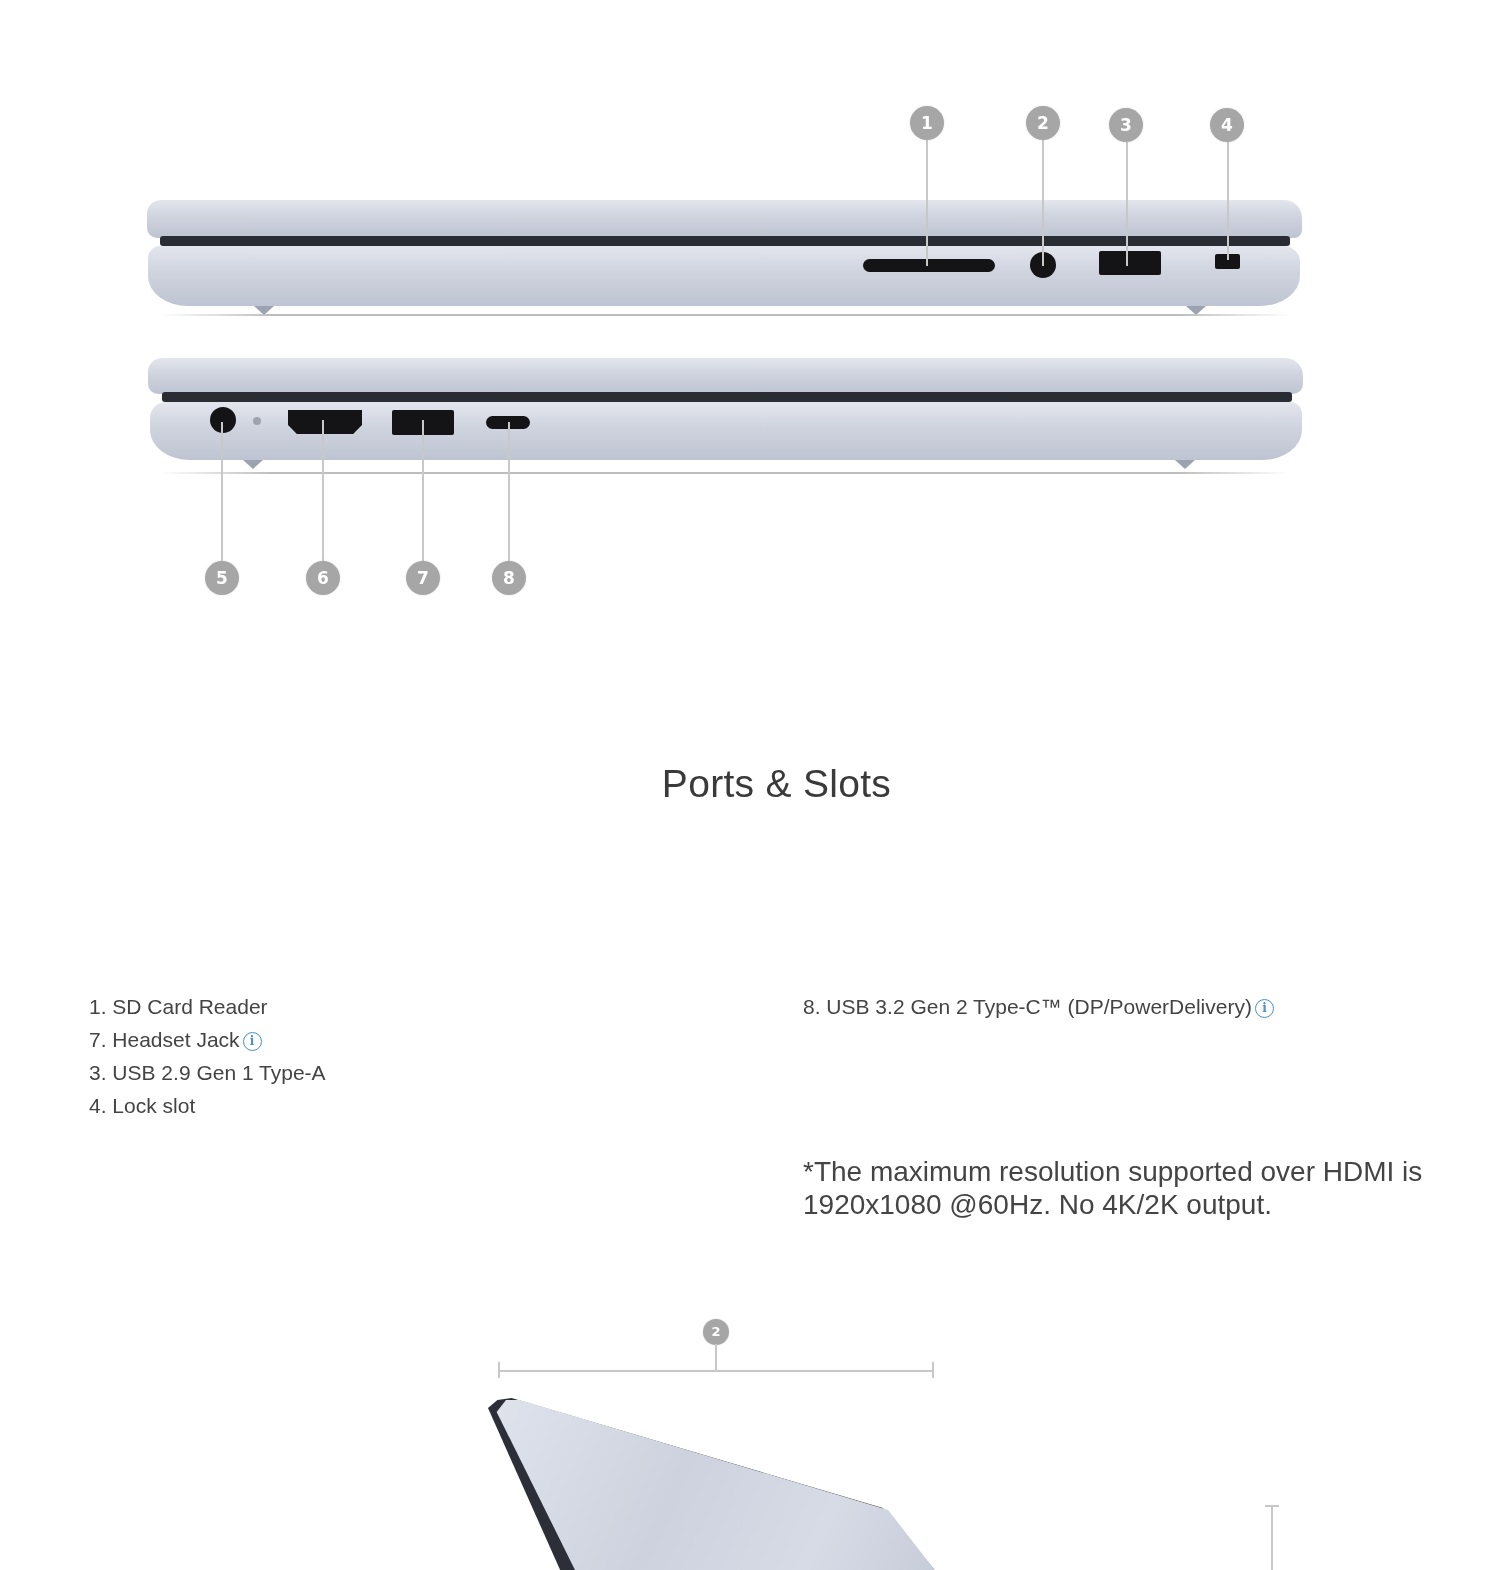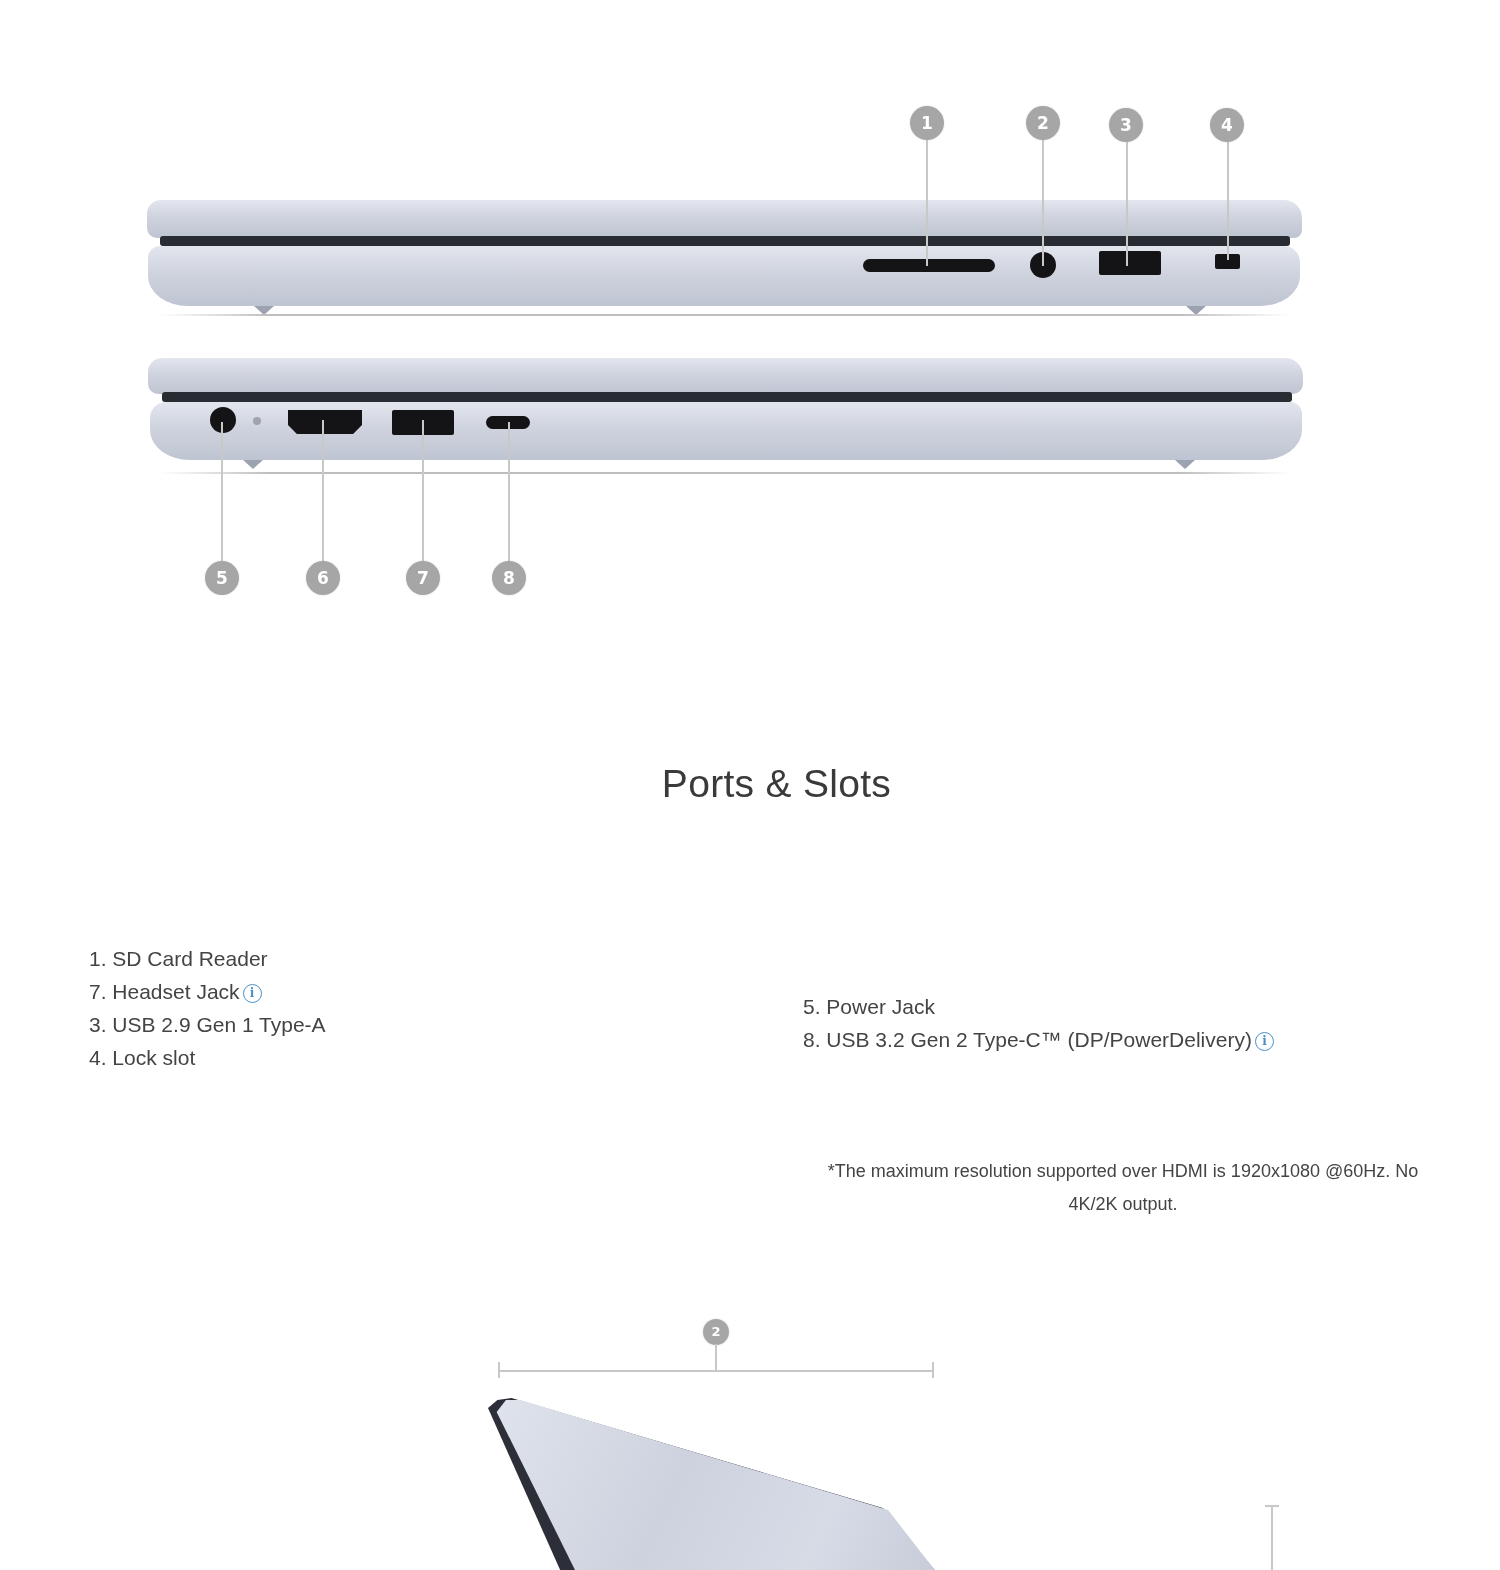--- a/index.html
+++ b/index.html
@@ -15,21 +15,21 @@
   .gap { position:absolute; background:#2a2c33; }
   .shadow-line { position:absolute; height:2px; background:linear-gradient(90deg, rgba(180,180,180,0) 0%, #bdbdbd 10%, #bdbdbd 90%, rgba(180,180,180,0) 100%); }
   .foot { position:absolute; width:0; height:0; border-left:10px solid transparent; border-right:10px solid transparent; border-top:9px solid #9da2b0; }
   .port { position:absolute; background:#141416; }
 
   h1.title { position:absolute; left:0; width:1553px; top:762px; margin:0; text-align:center; font-family:"Liberation Sans", sans-serif; font-weight:normal; font-size:39px; color:#3a3a3a; letter-spacing:0.3px; }
 
   .list { position:absolute; font-size:21px; line-height:33px; color:#444; }
   .list div { white-space:nowrap; }
   .info-icon { display:inline-block; width:17px; height:17px; border:1.5px solid #4a90c8; border-radius:50%; color:#4a90c8; font-size:12px; line-height:17px; text-align:center; vertical-align:2px; margin-left:3px; font-family:"DejaVu Serif", serif; font-weight:bold; }
-  .footnote { position:absolute; left:803px; top:1155px; width:640px; font-size:18px; line-height:33px; color:#444;text-align:center; }
+  .footnote { position:absolute; left:803px; top:1155px; width:640px; font-size:28px; line-height:33px; color:#444; }
 
   
   .dim-line { position:absolute; background:#c8c8c8; }
 </style>
 </head>
 <body>
 
 <div>
   <div class="lid" style="left:147px;top:200px;width:1155px;height:38px;border-radius:14px 18px 8px 10px;"></div>
   <div class="gap" style="left:160px;top:236px;width:1130px;height:10px;border-radius:3px;"></div>
@@ -74,29 +74,28 @@
   <div class="leader" style="left:508px;top:422px;height:140px;"></div>
 
   <div class="badge" style="left:205px;top:561px;">5</div>
   <div class="badge" style="left:306px;top:561px;">6</div>
   <div class="badge" style="left:406px;top:561px;">7</div>
   <div class="badge" style="left:492px;top:561px;">8</div>
 </div>
 
 <h1 class="title">Ports &amp; Slots</h1>
 
-<div class="list" style="left:89px;top:942px;">
+<div class="list" style="left:89px;top:990px;">
   <div><span>1. SD Card Reader</span></div>
   <div><span>7. Headset Jack</span><span class="info-icon">i</span></div>
   <div><span>3. USB 2.9 Gen 1 Type-A</span></div>
   <div><span>4. Lock slot</span></div>
 </div>
 
 <div class="list" style="left:803px;top:990px;">
-  <div><span>5. Power Jack</span></div>
   <div><span>8. USB 3.2 Gen 2 Type-C™ (DP/PowerDelivery)</span><span class="info-icon">i</span></div>
 </div>
 
 <div class="footnote">*The maximum resolution supported over HDMI is 1920x1080 @60Hz. No 4K/2K output.</div>
 
 <div>
   <div class="badge" style="left:703px;top:1319px;width:26px;height:26px;line-height:26px;font-size:13px;">2</div>
   <div class="leader" style="left:715px;top:1344px;height:26px;"></div>
   <div class="dim-line" style="left:499px;top:1370px;width:435px;height:2px;"></div>
   <div class="dim-line" style="left:498px;top:1362px;width:2px;height:16px;"></div>

